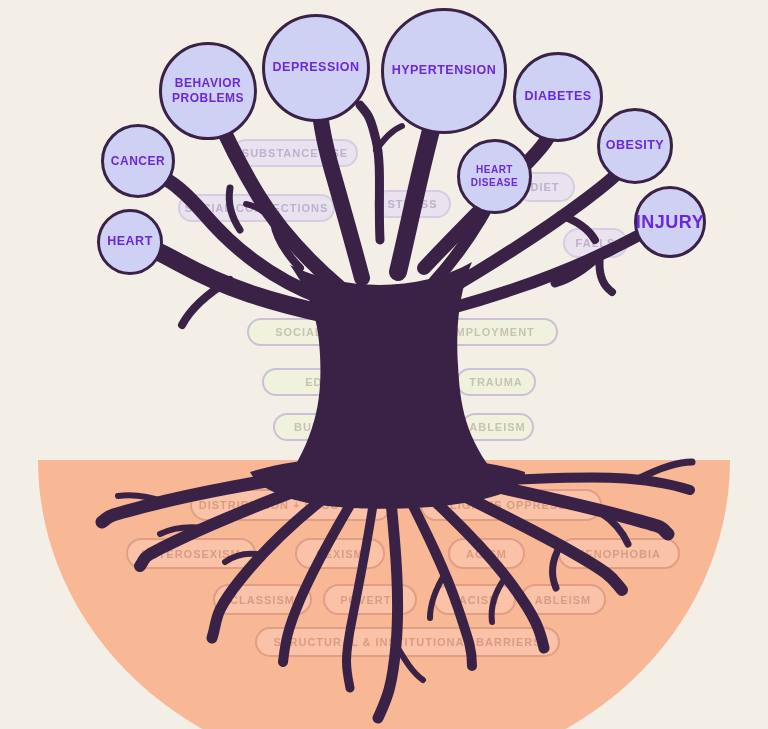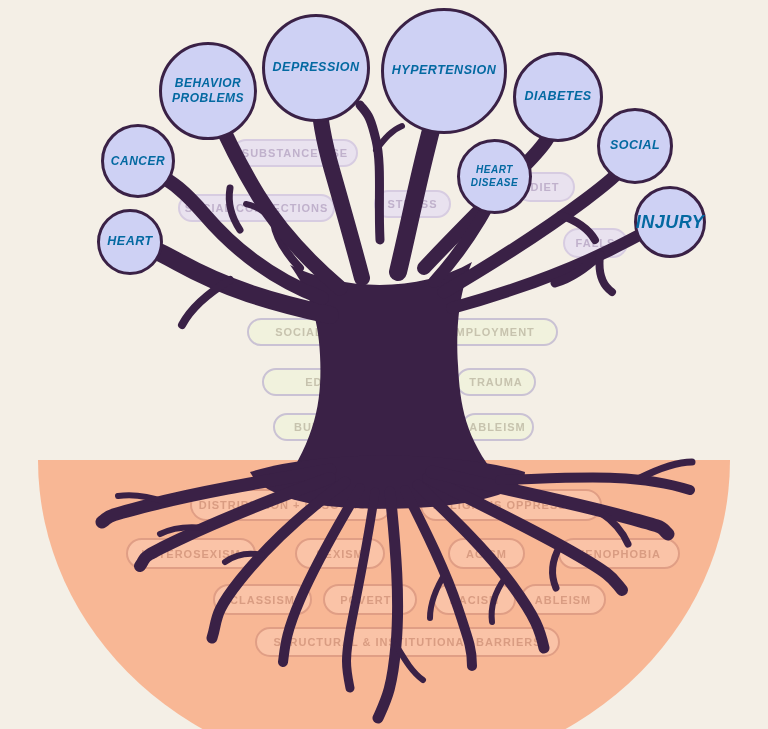--- a/index.html
+++ b/index.html
@@ -21,24 +21,24 @@
     position:absolute;border-radius:999px;
     display:flex;align-items:center;justify-content:center;
     font-weight:700;font-size:11px;letter-spacing:1px;white-space:nowrap;
     box-sizing:border-box;
   }
   .pill.canopy{background:#e9e2ef;border:2px solid #d7cce1;color:#c0b1cc;}
   .pill.band{background:#f1f2dd;border:2px solid #cac2d4;color:#c7c3ae;}
   .pill.root{background:#fac3a7;border:2px solid #e09e85;color:#d99c82;}
   .circle{
     position:absolute;border-radius:50%;
-    background:#ced1f4;border:3px solid #3a2146;color:#0369a1;
+    background:#ced1f4;border:3px solid #3a2146;color:#6d28d9;
     display:flex;align-items:center;justify-content:center;text-align:center;
     font-weight:700;letter-spacing:0.5px;line-height:1.25;
-    box-sizing:border-box;padding:4px;z-index:30;font-style:italic;
+    box-sizing:border-box;padding:4px;z-index:30;
   }
   .tree-svg{position:absolute;left:0;top:0;z-index:20;}
 </style>
 </head>
 <body>
 
 <div class="scene">
 
   <div class="ground"></div>
 
@@ -120,16 +120,16 @@
     </g>
   </svg>
 
   <div class="circle" style="left:101px;top:124px;width:74px;height:74px;font-size:12px;">CANCER</div>
   <div class="circle" style="left:97px;top:209px;width:66px;height:66px;font-size:12.5px;">HEART</div>
   <div class="circle" style="left:159px;top:42px;width:98px;height:98px;font-size:12px;">BEHAVIOR PROBLEMS</div>
   <div class="circle" style="left:262px;top:14px;width:108px;height:108px;font-size:12.5px;">DEPRESSION</div>
   <div class="circle" style="left:381px;top:8px;width:126px;height:126px;font-size:12.5px;">HYPERTENSION</div>
   <div class="circle" style="left:513px;top:52px;width:90px;height:90px;font-size:12.5px;">DIABETES</div>
   <div class="circle" style="left:457px;top:139px;width:75px;height:75px;font-size:10px;">HEART DISEASE</div>
-  <div class="circle" style="left:597px;top:108px;width:76px;height:76px;font-size:12.5px;">SOCIAL</div>
+  <div class="circle" style="left:597px;top:108px;width:76px;height:76px;font-size:12.5px;">OBESITY</div>
   <div class="circle" style="left:634px;top:186px;width:72px;height:72px;font-size:18px;">INJURY</div>
 
 </div>
 
 </body></html>

